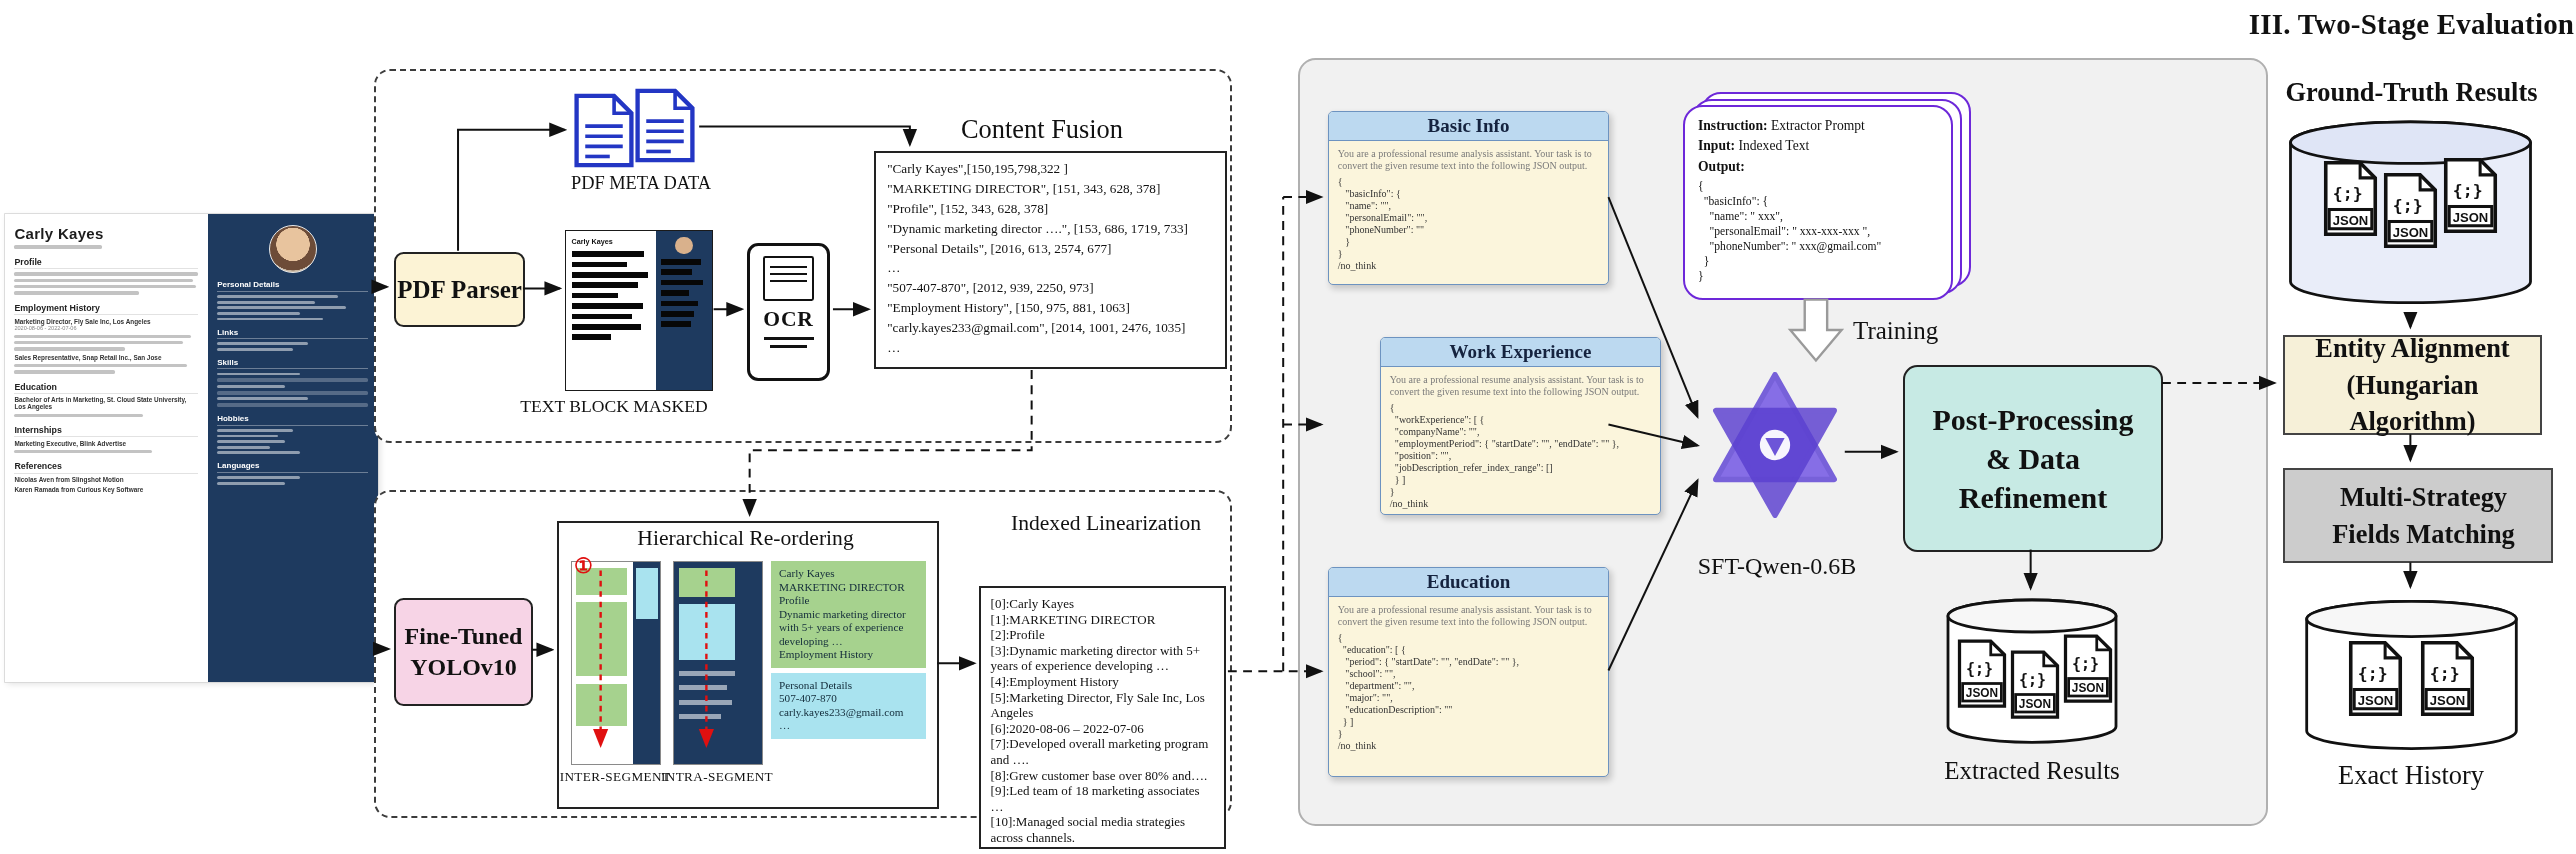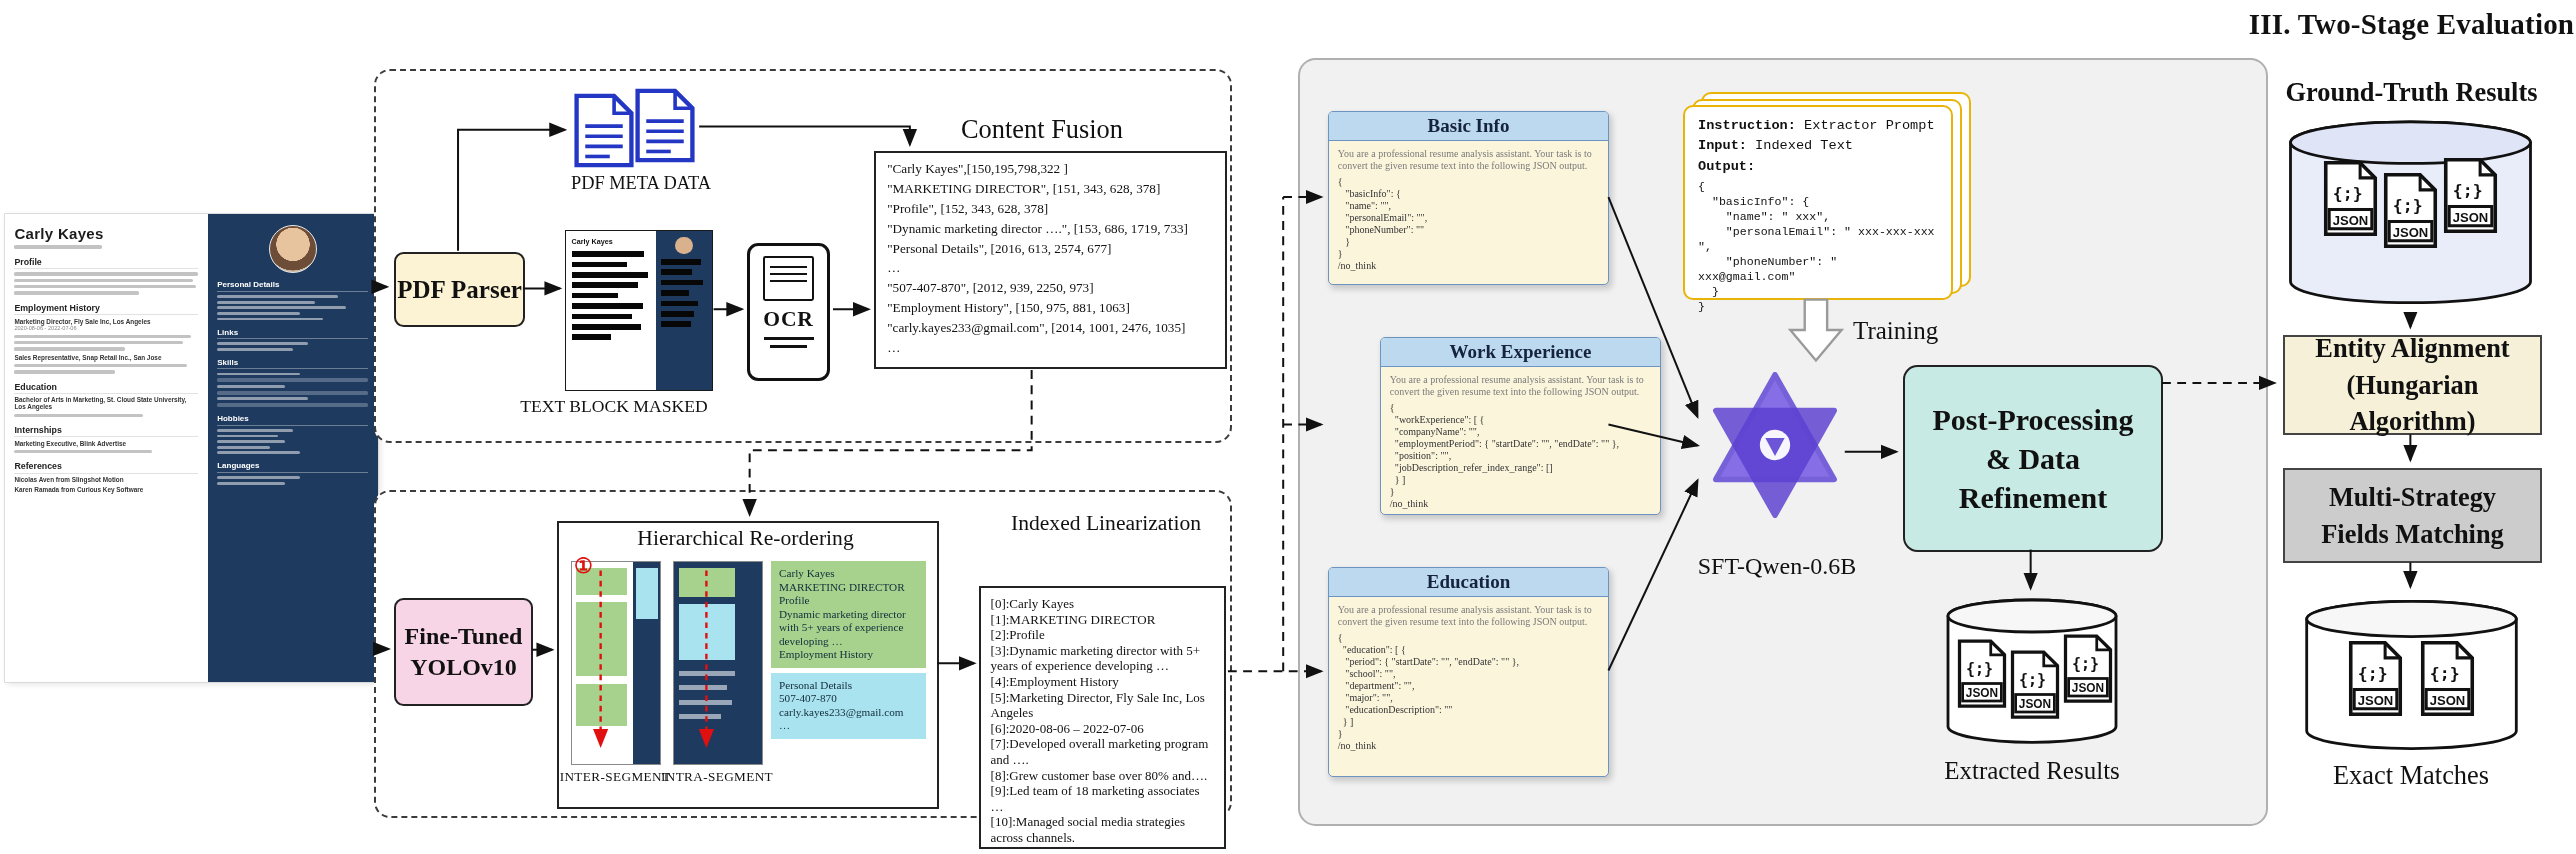--- a/index.html
+++ b/index.html
@@ -7,35 +7,35 @@
           font-family:"Liberation Serif",serif;color:#111;overflow:hidden;}
   .abs{position:absolute;}
   .title{font-weight:bold;font-size:29px;text-align:center;letter-spacing:0.2px;}
   .dashbox{border:2.4px dashed #3c3c3c;border-radius:16px;background:#fff;}
   .solidbox{border:2px solid #222;background:#fff;}
   .flow{display:flex;align-items:center;justify-content:center;text-align:center;font-weight:bold;}
   .pdfparser{background:#fcf3d5;border:2.4px solid #222;border-radius:9.6px;font-size:25px;}
   .yolo{background:#f7d4e6;border:2.4px solid #222;border-radius:9.6px;font-size:24px;line-height:1.3;}
   .postbox{background:#c7eae4;border:2.4px solid #222;border-radius:14.4px;font-size:30px;line-height:1.3;}
   .entitybox{background:#f6f0d8;border:2px solid #444;font-size:26.4px;line-height:1.4;font-weight:bold;text-align:center;}
-  .multibox{background:#cccccc;border:2px solid #444;font-size:26.4px;line-height:1.4;font-weight:bold;text-align:center;}
+  .multibox{background:#cccccc;border:2px solid #444;font-size:26.4px;line-height:1.4;font-weight:bold;text-align:center;padding-left:11px;}
   .cap{text-align:center;}
   .prelines{white-space:pre-wrap;}
   .fusionbox{padding:6.4px 11.2px;font-size:13.2px;line-height:1.5;}
   .indexbox{padding:8px 9.6px;font-size:13px;line-height:1.2;}
   
   .pcard{border:1.6px solid #6d93c0;background:#fbf5dc;border-radius:5px;overflow:hidden;
          box-shadow:2.4px 3.2px 6.4px rgba(0,0,0,.18);}
   .pcard-h{background:#bcd9f0;border-bottom:1.6px solid #6d93c0;font-weight:bold;font-size:19px;
            text-align:center;padding:3.2px 0;color:#15233f;}
   .pcard-b{padding:6.4px 8.8px;font-size:10px;line-height:1.2;color:#333;overflow:hidden;}
   .pcard-b .intro{color:#7a7a7a;}
   .pjson{white-space:pre-wrap;margin-top:4px;color:#333;}
   
-  .icard{border:2px solid #eab308;background:#fff;border-radius:10px;font-family:Liberation Mono, monospace;}
+  .icard{border:2px solid #6d28d9;background:#fff;border-radius:20px;}
   .icard-b{padding:9.6px 13px;font-size:13.6px;line-height:1.35;}
   .iline{margin-bottom:2.4px;}
   .iout{white-space:pre-wrap;font-size:11.6px;line-height:1.3;margin-top:1.6px;}
   
   .greenblk{background:#a6d28e;color:#132c3a;font-size:11.2px;line-height:1.2;padding:6.4px 8px;white-space:pre-wrap;}
   .cyanblk{background:#a9e3ef;color:#132c3a;font-size:11.2px;line-height:1.2;padding:6.4px 8px;white-space:pre-wrap;}
   .seg-label{font-size:13.2px;text-align:center;letter-spacing:0.4px;}
   
   .resume{display:flex;background:#fff;box-shadow:0 0 0 0.8px #d5d5d5, 1.6px 2.4px 6.4px rgba(0,0,0,.12);}
   .r-left{flex:1;padding:11.2px 9.6px;font-family:"Liberation Sans",sans-serif;overflow:hidden;}
@@ -434,21 +434,21 @@
     <rect x="4.5" y="36" width="31" height="14" fill="#fff" stroke="#111" stroke-width="2.2"></rect>
     <text class="json-label" x="20" y="47" text-anchor="middle" fill="#111">JSON</text>
   </svg>
   <svg class="abs" style="left:2420px;top:640px;" width="55" height="77" viewBox="0 0 40 56">
     <path d="M2 2 H27 L38 13 V54 H2 Z" fill="#fff" stroke="#111" stroke-width="2.6"></path>
     <path d="M27 2 V13 H38" fill="none" stroke="#111" stroke-width="2.2"></path>
     <text class="json-glyph" x="18" y="28" text-anchor="middle" fill="#111">{;}</text>
     <rect x="4.5" y="36" width="31" height="14" fill="#fff" stroke="#111" stroke-width="2.2"></rect>
     <text class="json-label" x="20" y="47" text-anchor="middle" fill="#111">JSON</text>
   </svg>
-  <div class="abs cap" style="left:2291px;top:760px;width:240px;font-size:26.4px;">Exact Matches</div>
+  <div class="abs cap" style="left:2291px;top:760px;width:240px;font-size:26.4px;">Exact History</div>
 
   <svg class="abs" style="left:0;top:0;pointer-events:none;z-index:6;" width="2576" height="854" viewBox="0 0 3214 1066">
     <defs>
       <marker id="arr" viewBox="0 0 10 8" markerWidth="9" markerHeight="8" refX="8.5" refY="4" orient="auto">
         <path d="M0 0 L10 4 L0 8 Z" fill="#111"></path>
       </marker>
       <marker id="arrR" viewBox="0 0 10 8" markerWidth="8" markerHeight="7" refX="8.5" refY="4" orient="auto">
         <path d="M0 0 L10 4 L0 8 Z" fill="#e01010"></path>
       </marker>
     </defs>

